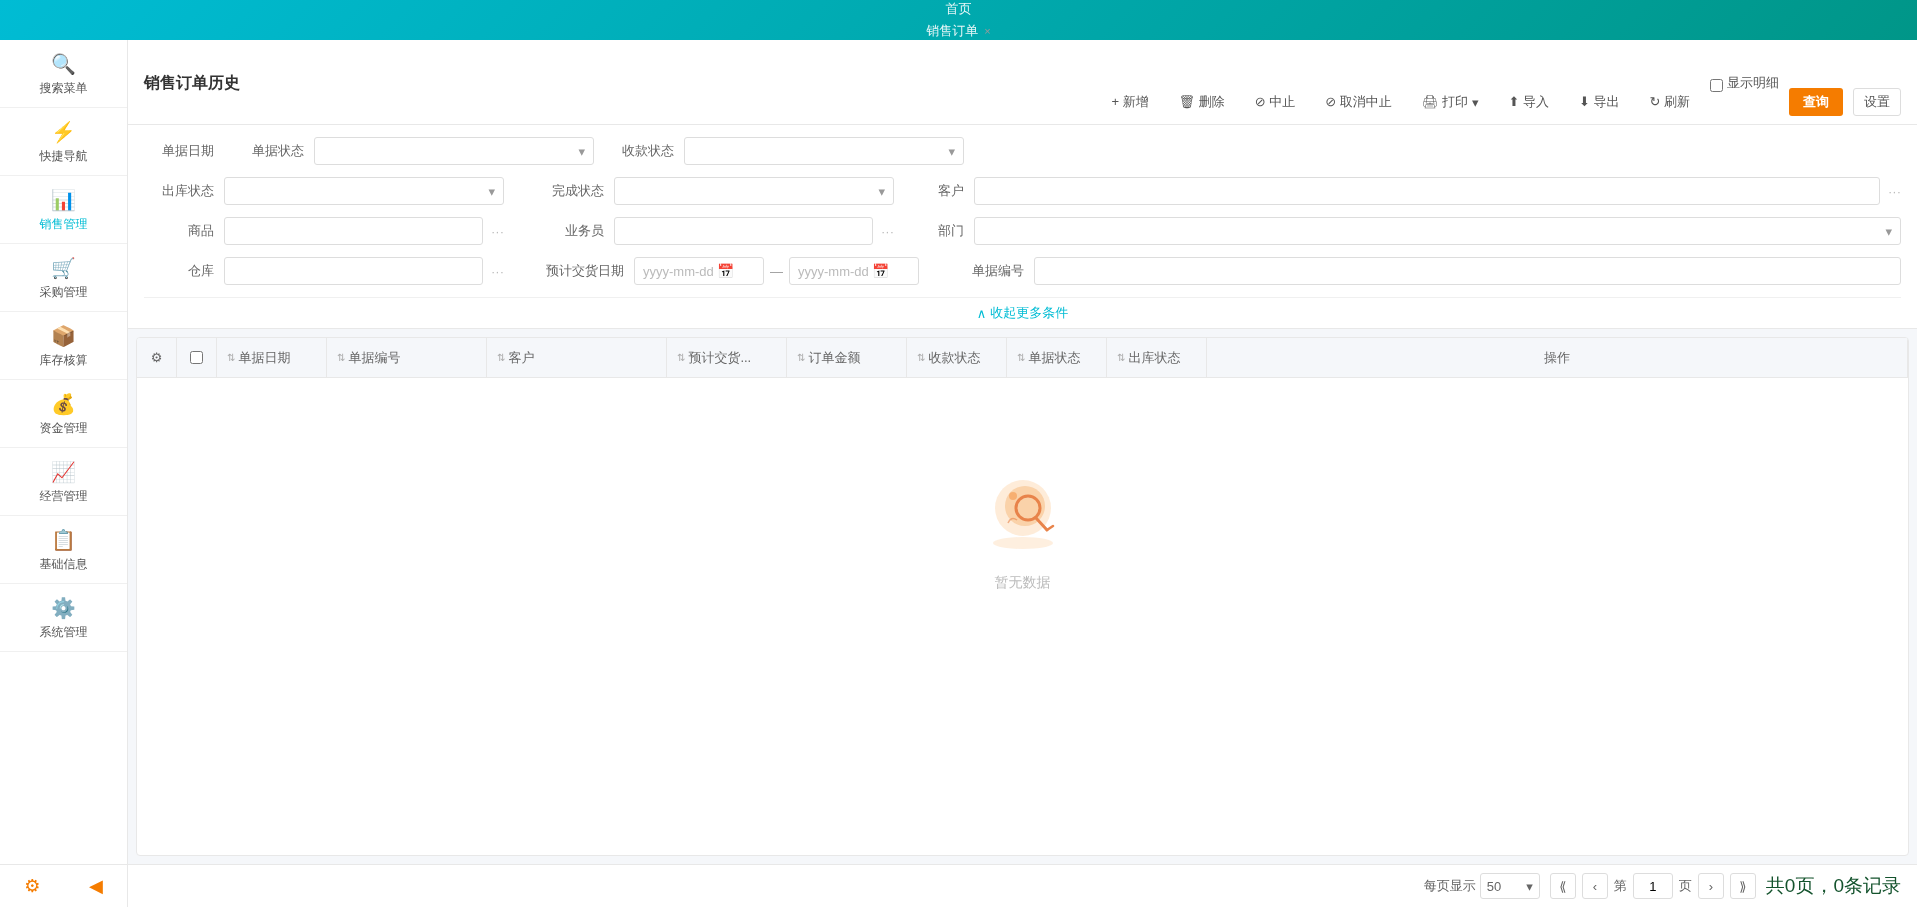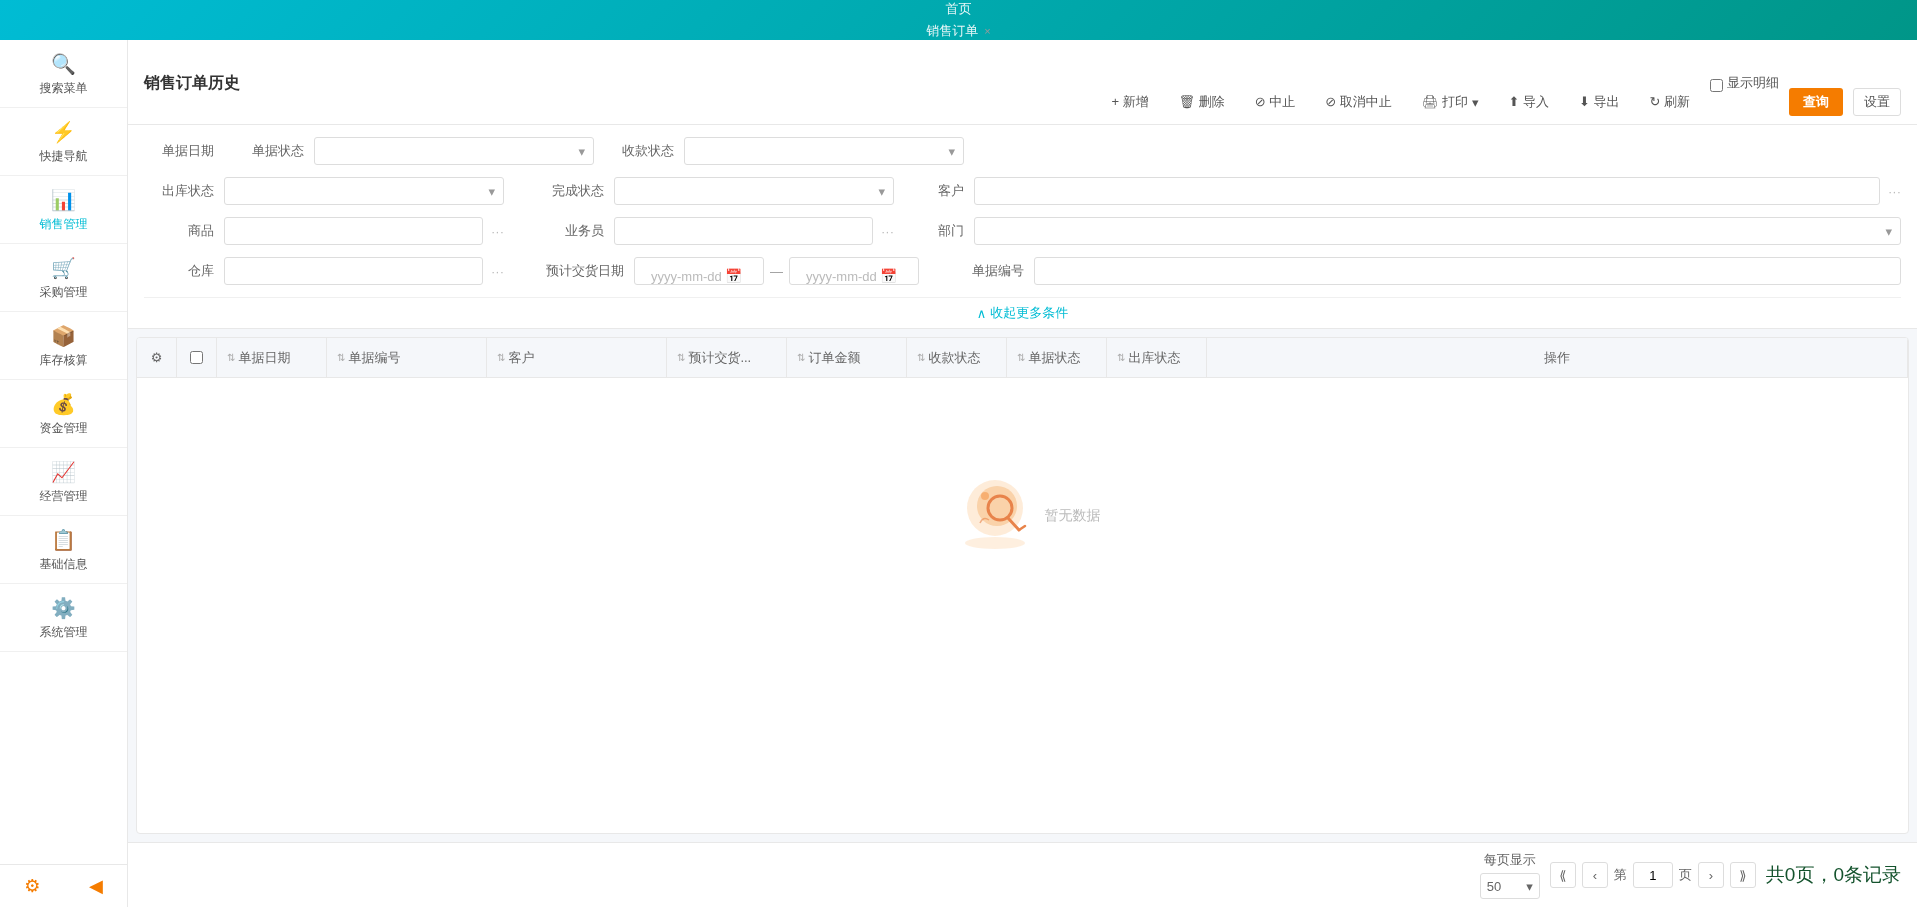--- a/index.html
+++ b/index.html
@@ -178,25 +178,25 @@
       display: flex;
       align-items: center;
       gap: 6px;
       flex: 1;
     }
     .date-input {
       width: 130px;
       height: 28px;
       border: 1px solid #ddd;
       border-radius: 3px;
-      padding: 0 16px;
+      padding: 0 8px;
       font-size: 13px;
       color: #bbb;
       display: flex;
-      align-items: flex-end;
+      align-items: center;
       gap: 4px;
       background: #fff;
       cursor: pointer;
     }
     .date-input .cal-icon { color: #f57c00; font-size: 14px; }
     .dash { color: #999; }
     .collapse-btn {
       display: flex;
       align-items: center;
       justify-content: center;
@@ -250,20 +250,21 @@
     .th-amount { width: 120px; flex-shrink: 0; }
     .th-pay-status { width: 100px; flex-shrink: 0; }
     .th-doc-status { width: 100px; flex-shrink: 0; }
     .th-out-status { width: 100px; flex-shrink: 0; }
     .th-action { flex: 1; justify-content: center; }
     .sort-icon { font-size: 10px; color: #aaa; }
 
     
     .empty-state {
       display: flex;
+      flex-direction: column;
       align-items: center;
       justify-content: center;
       padding: 80px 0;
       color: #bbb;
     }
     .empty-icon {
       width: 100px;
       height: 100px;
       margin-bottom: 16px;
     }
@@ -279,21 +280,20 @@
       border-top: 1px solid #e8e8e8;
       gap: 10px;
       flex-shrink: 0;
       font-size: 13px;
       color: #666;
     }
     .page-size-select {
       display: flex;
       align-items: center;
       gap: 4px;
-      flex-direction: column;
     }
     .page-size-dropdown {
       width: 60px;
       height: 26px;
       border: 1px solid #ddd;
       border-radius: 3px;
       display: flex;
       align-items: center;
       justify-content: space-between;
       padding: 0 6px;

